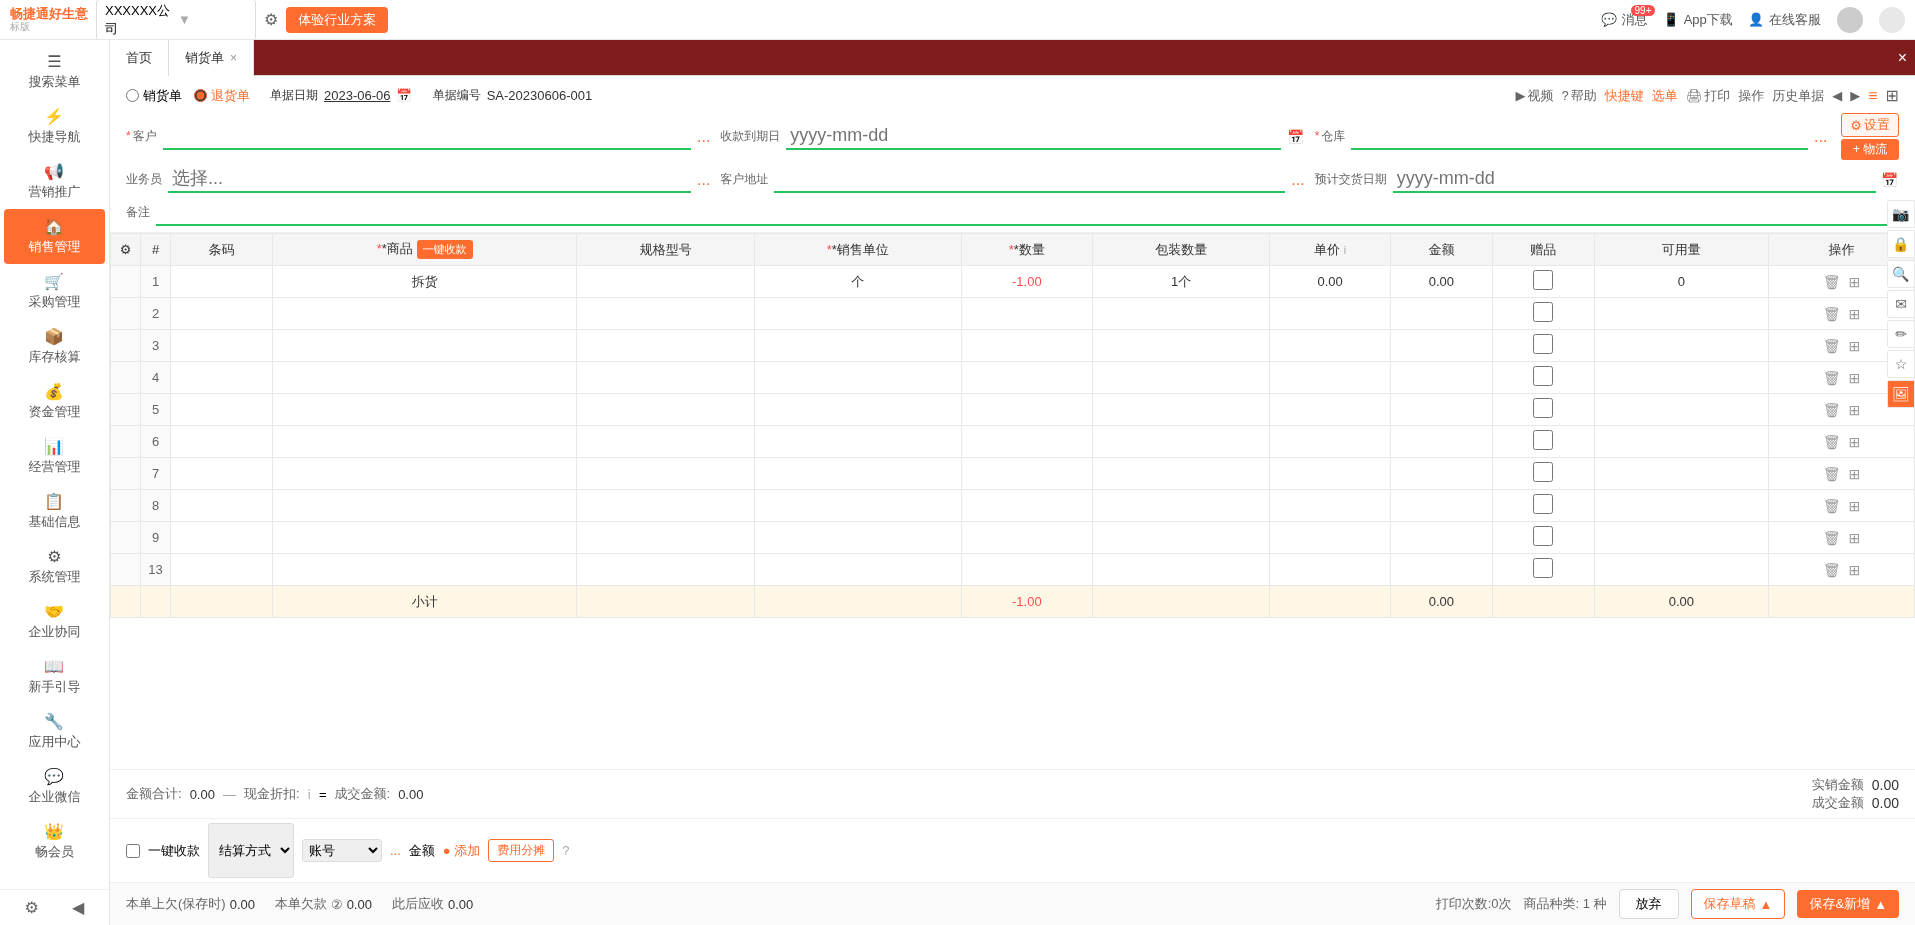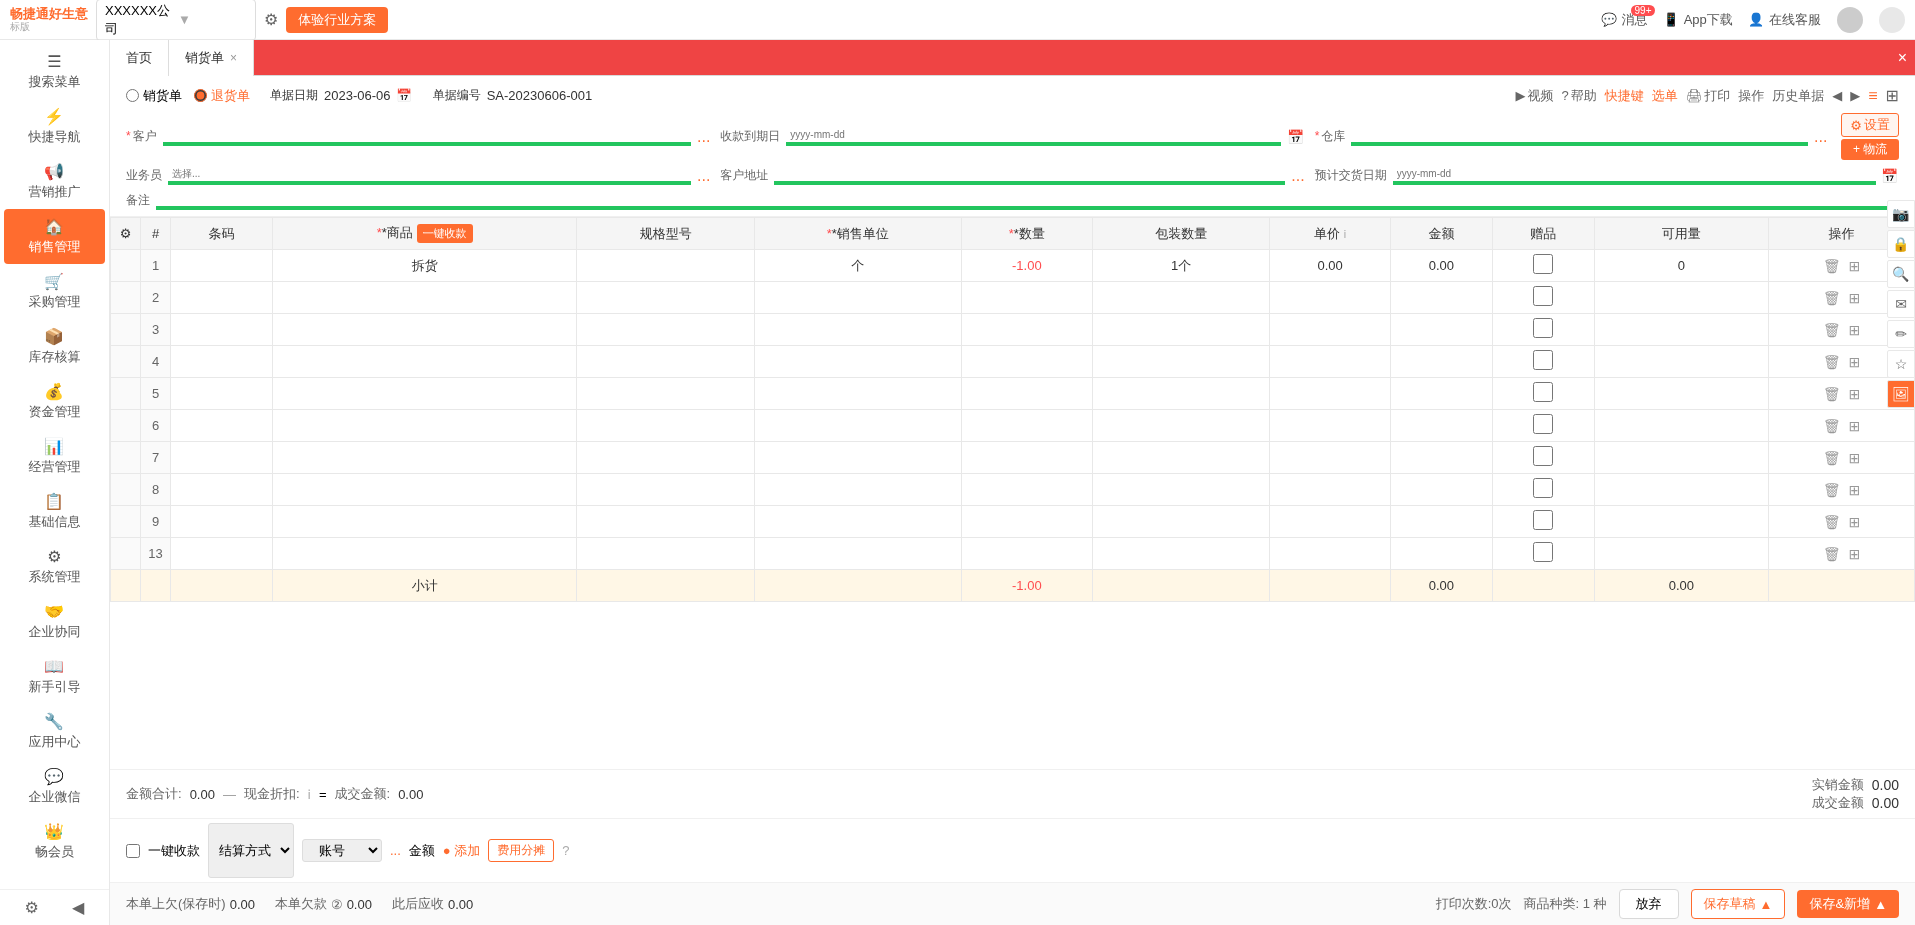--- a/index.html
+++ b/index.html
@@ -41,21 +41,21 @@
     .form-area { background: #fff; padding: 10px 16px 6px; border-bottom: 1px solid #f0f0f0; }
     .form-header { display: flex; align-items: center; gap: 20px; margin-bottom: 8px; }
     .radio-group { display: flex; align-items: center; gap: 12px; }
     .radio-item { display: flex; align-items: center; gap: 4px; cursor: pointer; }
     .date-field { display: flex; align-items: center; gap: 6px; }
     .date-field span { color: #333; font-weight: 500; }
     .form-toolbar { display: flex; align-items: center; gap: 8px; margin-left: auto; }
     .field-row { display: flex; align-items: center; gap: 6px; }
     .field-label { color: #666; white-space: nowrap; font-size: 12px; }
     .field-label.required::before { content: '*'; color: #ff4d4f; margin-right: 2px; }
-    .field-input { flex: 1; border: none; border-bottom: 4px solid #22c55e; padding: 2px 4px; color: #14532d; outline: none; font-size: 10px; min-width: 0; }
+    .field-input { flex: 1; border: none; border-bottom: 2px solid #22c55e; padding: 2px 4px; color: #14532d; outline: none; font-size: 18px; min-width: 0; }
     .field-dots { color: #ff6c2f; cursor: pointer; font-size: 16px; line-height: 1; }
     .field-calendar { color: #ff6c2f; cursor: pointer; font-size: 14px; }
     .btn-setting { border: 1px solid #ff6c2f; color: #ff6c2f; background: #fff5f0; border-radius: 3px; padding: 2px 8px; cursor: pointer; font-size: 12px; }
     .btn-logistics { background: #ff6c2f; color: #fff; border: none; border-radius: 3px; padding: 2px 8px; cursor: pointer; font-size: 12px; }
 
     .note-row { display: flex; align-items: center; gap: 6px; }
 
     
     .table-area { flex: 1; overflow: auto; background: #fff; }
     table { width: 100%; border-collapse: collapse; font-size: 12px; }
@@ -200,21 +200,21 @@
       <span>畅会员</span>
     </div>
     <div class="sidebar-bottom">
       <span style="cursor:pointer;font-size:16px;color:#666;">⚙</span>
       <span style="cursor:pointer;font-size:16px;color:#666;">◀</span>
     </div>
   </div>
 
   <div class="content-area">
 
-    <div class="tab-bar" style="background:#ef4444;">
+    <div class="tab-bar" style="background:#7f1d1d;">
       <div class="tab-item home">
         <span>首页</span>
       </div>
       <div class="tab-item active">
         <span>销货单</span>
         <span class="tab-close">×</span>
       </div>
       <div style="margin-left:auto;padding-right:8px;">
         <span style="color:#fff;font-size:16px;cursor:pointer;">×</span>
       </div>
@@ -228,21 +228,21 @@
             <input type="radio" name="doctype" style="">
             <span>销货单</span>
           </label>
           <label class="radio-item">
             <input type="radio" name="doctype" checked="" style="accent-color: rgb(255, 108, 47);">
             <span style="color:#ff6c2f;">退货单</span>
           </label>
         </div>
         <div class="date-field">
           <span class="field-label">单据日期</span>
-          <span style="color:#333;font-weight:500;">2023-06-06</span>
+          <span style="color:#333;font-weight:500;text-decoration:underline;">2023-06-06</span>
           <span style="color:#ff6c2f;cursor:pointer;">📅</span>
         </div>
         <div class="date-field">
           <span class="field-label">单据编号</span>
           <span style="color:#333;font-weight:500;">SA-20230606-001</span>
         </div>
         <div class="form-toolbar">
           <span class="header-icon-btn">
             <span>▶</span>
             <span>视频</span>
@@ -569,21 +569,21 @@
           </div>
         </div>
       </div>
 
       <div class="payment-row">
         <input type="checkbox" class="checkbox-small" style="">
         <span>一键收款</span>
         <select style="border:1px solid #ddd;border-radius:3px;padding:18px 6px;min-width:80px;">
           <option>结算方式</option>
         </select>
-        <select style="border:1px solid #ddd;border-radius:3px;padding:2px 12px;min-width:80px;">
+        <select style="border:1px solid #ddd;border-radius:3px;padding:2px 2px;min-width:80px;">
           <option>账号</option>
         </select>
         <span style="color:#ff6c2f;cursor:pointer;">...</span>
         <span>金额</span>
         <span style="color:#ff6c2f;cursor:pointer;">
           <span>●</span>
           <span>添加</span>
         </span>
         <button class="btn-expense">费用分摊</button>
         <span class="question-icon">?</span>

